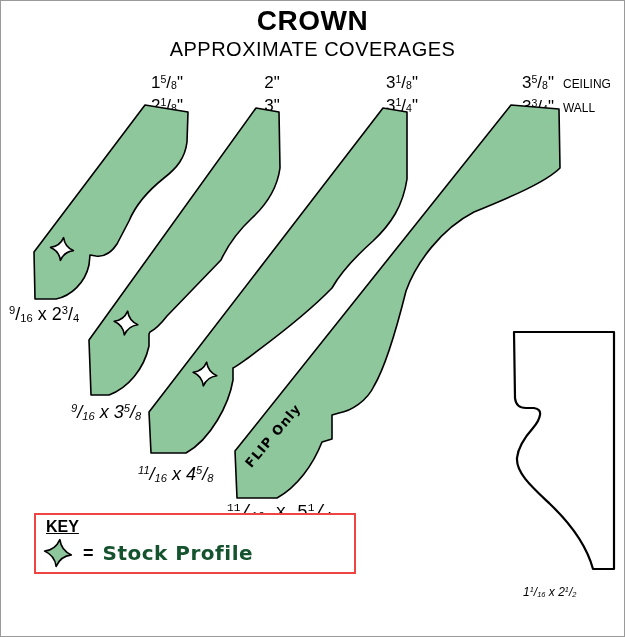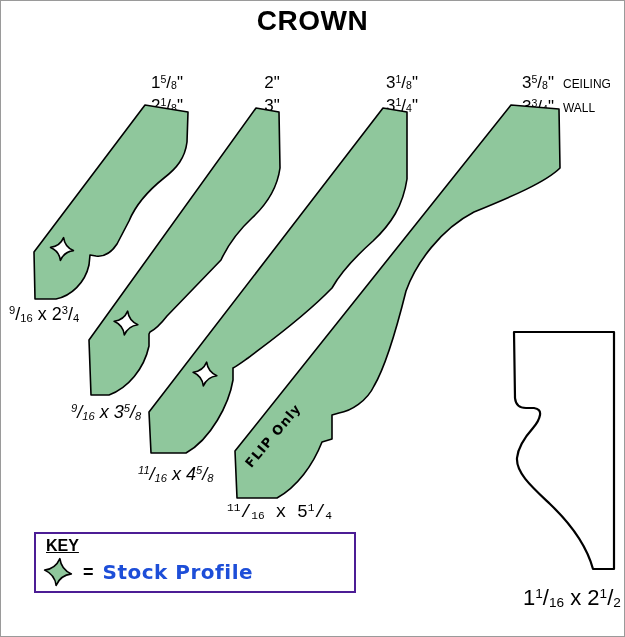--- a/index.html
+++ b/index.html
@@ -12,41 +12,42 @@
   .title{top:4px;left:0;width:100%;text-align:center;font-size:28px;font-weight:bold;letter-spacing:.5px;}
   .subtitle{top:37px;left:0;width:100%;text-align:center;font-size:20px;letter-spacing:.5px;}
   .col{top:70px;text-align:center;font-size:17px;line-height:23px;transform:translateX(-50%);}
   .col4{top:70px;font-size:17px;line-height:23px;transform:none;}
   .col4 .line{display:flex;align-items:baseline;gap:9px;}
   .note{font-size:13px;letter-spacing:0;transform:scaleX(.92);transform-origin:left;}
   sup,sub{font-size:0.62em;line-height:0;position:relative;vertical-align:baseline;}
   sup{top:-0.5em;}
   sub{top:0.14em;}
   .sizelabel{font-size:18px;white-space:nowrap;}
-  .sidelabel{font-size:22px;}
+  .sidelabel{font-size:12px;font-style:italic;}
   .flip{
     width:86px;text-align:center;font-size:13px;font-weight:bold;letter-spacing:1px;
     transform:rotate(-50deg);transform-origin:center;font-family:"DejaVu Sans",sans-serif;
   }
   .keybox{
-    left:33px;top:531px;width:318px;height:57px;border:2px solid #4c1d95;background:#fff;
+    left:33px;top:512px;width:318px;height:57px;border:2px solid #ef4444;background:#fff;
   }
   .keyhead{left:10px;top:3px;font-size:16px;font-weight:bold;text-decoration:underline;}
   .keyrow{left:6px;top:22px;display:flex;align-items:center;gap:9px;}
   .keyeq{font-size:18px;font-weight:bold;}
   .keyentry{font-size:20px;font-weight:bold;font-family:"DejaVu Sans","Liberation Sans",sans-serif;letter-spacing:.5px;}
   svg{display:block;}
   .shapes{left:0;top:0;}
 </style>
 </head>
 <body>
 
 <div class="page" style="border-color: rgb(154, 154, 154);">
 
   <div class="abs title">CROWN</div>
+  <div class="abs subtitle">APPROXIMATE COVERAGES</div>
 
   <div class="abs col" style="left:166px;">
     <div class="frac"><span>1</span><sup>5</sup><span>/</span><sub>8</sub><span>"</span></div>
     <div class="frac"><span>2</span><sup>1</sup><span>/</span><sub>8</sub><span>"</span></div>
   </div>
   <div class="abs col" style="left:271px;">
     <div class="frac"><span>2"</span></div>
     <div class="frac"><span>3"</span></div>
   </div>
   <div class="abs col" style="left:401px;">
@@ -122,17 +123,17 @@
 
   <div class="abs flip" style="left:229px;top:427px;">FLIP Only</div>
 
   <div class="abs keybox">
     <div class="abs keyhead">KEY</div>
     <div class="abs keyrow">
       <svg width="32" height="32" viewBox="-16 -16 32 32">
         <path stroke="#000" stroke-width="1.6" stroke-linejoin="round" transform="rotate(8)" d="M 0,-13.5 Q 2.9,-2.9 13.5,0 Q 2.9,2.9 0,13.5 Q -2.9,2.9 -13.5,0 Q -2.9,-2.9 0,-13.5 Z" fill="#8fc79c"></path>
       </svg>
       <span class="keyeq">=</span>
-      <span class="keyentry" style="color: #1d4ed8;">Stock Profile</span>
+      <span class="keyentry" style="color: #14532d;">Stock Profile</span>
     </div>
   </div>
 
 </div>
 
 </body></html>

